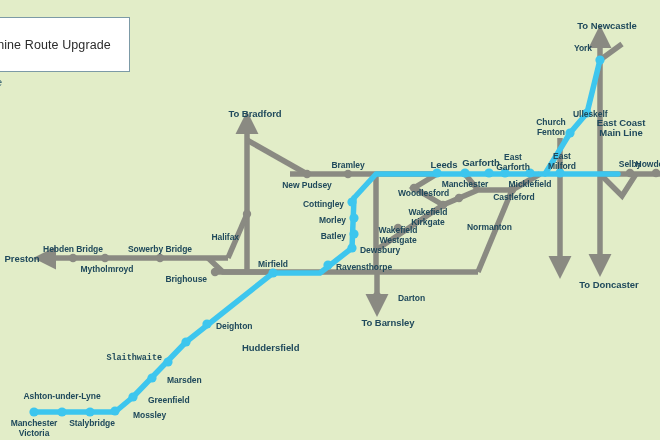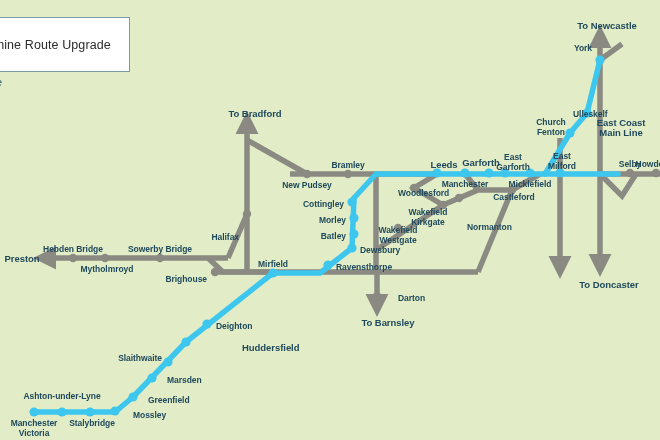--- a/index.html
+++ b/index.html
@@ -160,21 +160,21 @@
     </div>
     <div class="lbl" style="left: 133px; top: 411px;">
       <div>Mossley</div>
     </div>
     <div class="lbl" style="left: 148px; top: 396px;">
       <div>Greenfield</div>
     </div>
     <div class="lbl" style="left: 167px; top: 376px;">
       <div>Marsden</div>
     </div>
-    <div class="lbl r" style="left: 162px; top: 354px;">
+    <div class="lbl r" style="left: 162px; top: 354px; font-family: Liberation Mono, monospace;">
       <div>Slaithwaite</div>
     </div>
     <div class="lbl mid" style="left: 196px; top: 343px; margin-left: 46px;">
       <div>Huddersfield</div>
     </div>
     <div class="lbl" style="left: 216px; top: 322px;">
       <div>Deighton</div>
     </div>
     <div class="lbl c" style="left: 273px; top: 260px;">
       <div>Mirfield</div>

